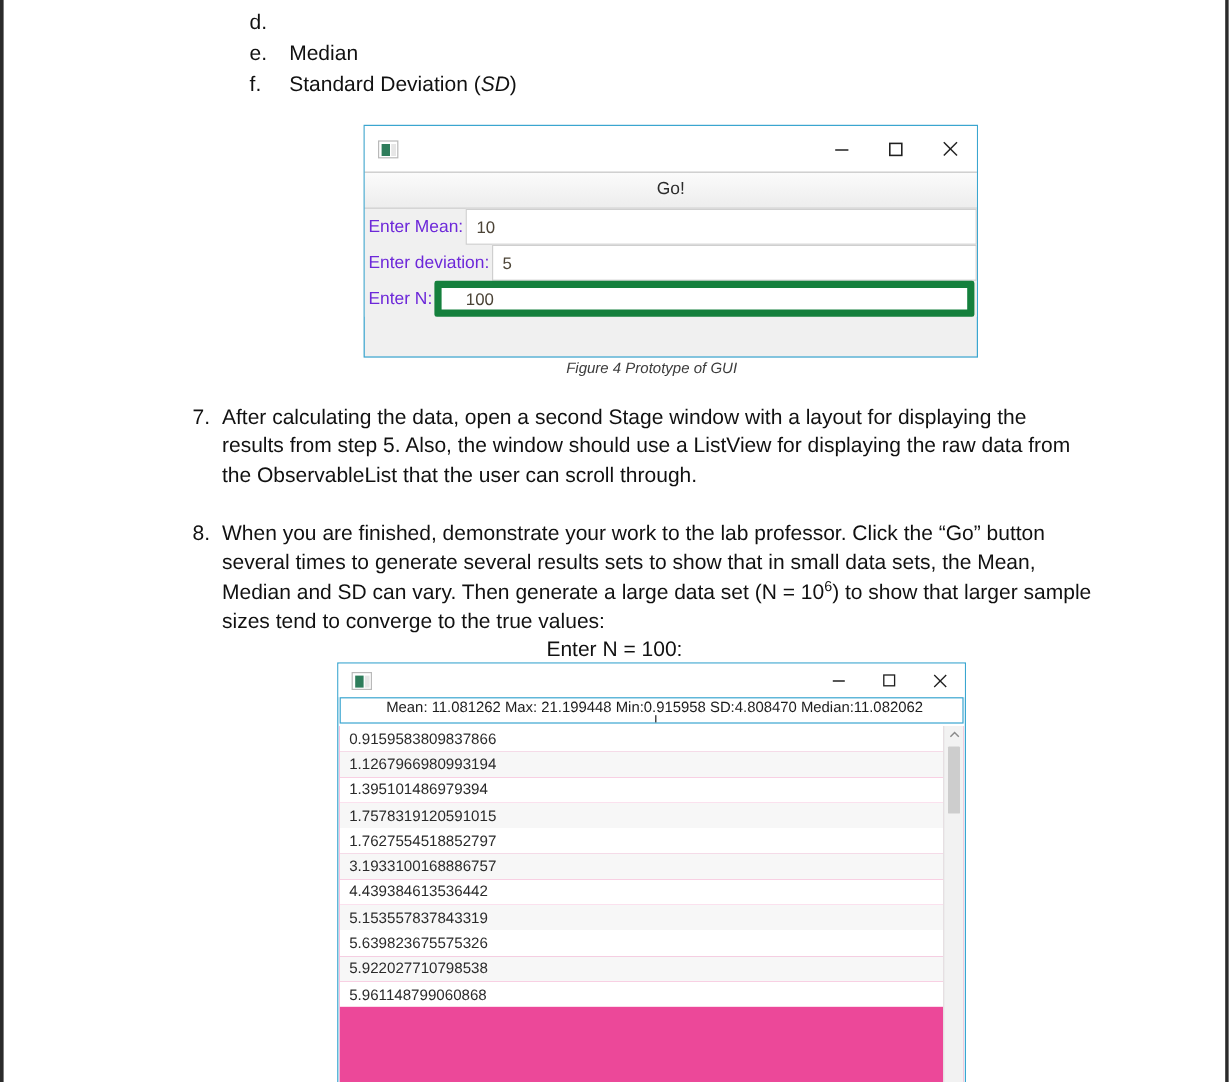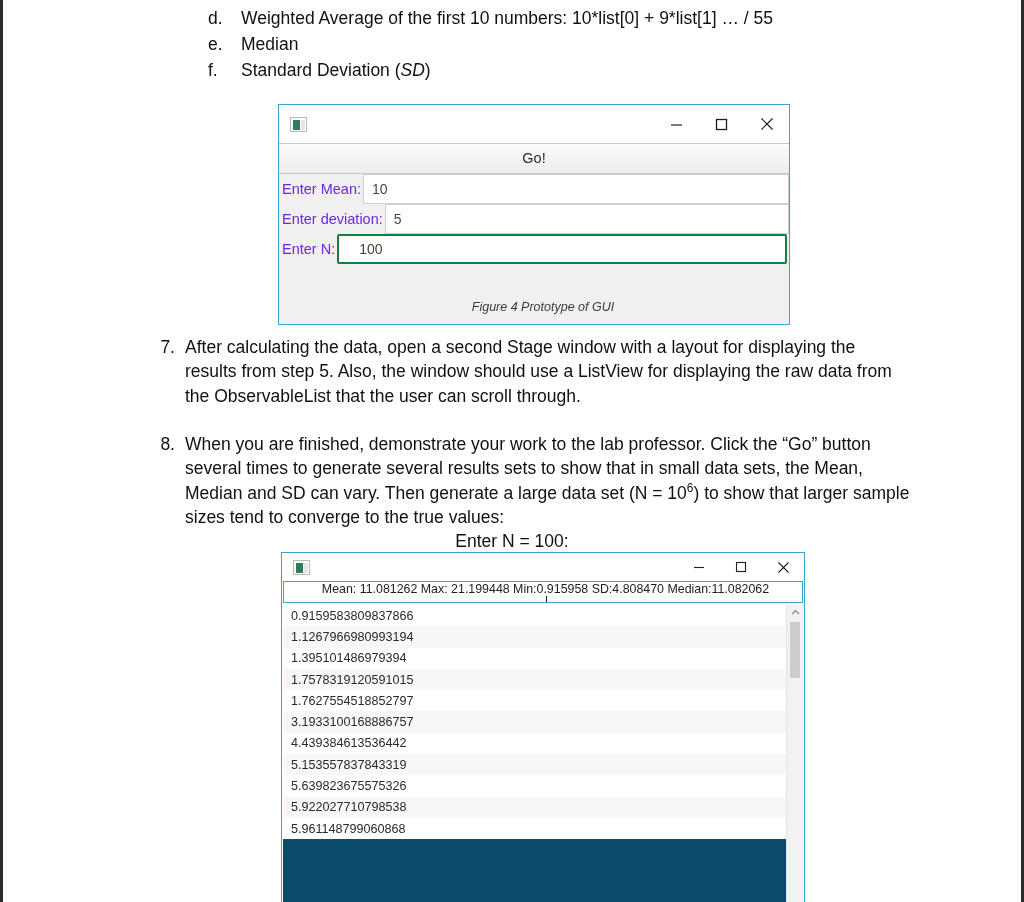--- a/index.html
+++ b/index.html
@@ -119,22 +119,22 @@
   .win-btn {
     width: 45px; height: 30px;
     display: flex; align-items: center; justify-content: center;
     color: #1f1f1f;
   }
   .win-btn svg { display: block; }
 
   
   #proto-window {
     position: absolute;
-    left: 275px; top: 104px;
-    width: 512px; height: 221px;
+    left: 300px; top: 104px;
+    width: 512px; height: 194px;
   }
   .go-button {
     display: block;
     width: 100%;
     height: 31px;
     margin: 0;
     border: 1px solid #c8c8c8;
     border-left: none; border-right: none;
     background: linear-gradient(to bottom, #fbfbfb 0%, #ededed 100%);
     font-family: "Liberation Sans", sans-serif;
@@ -163,21 +163,21 @@
     background: #ffffff;
     border: 1px solid #cfcfcf;
     font-size: 14px;
     color: #4c4437;
     display: flex;
     align-items: center;
     padding-left: 8px;
     font-family: "Liberation Sans", sans-serif;
   }
   .field-input.focused {
-    border: 2px solid #15803d;
+    border: 6px solid #15803d;
     border-radius: 2px;
     margin-right: 2px;
     padding-left: 20px;
   }
 
   
   #results-window {
     position: absolute;
     left: 278px; top: 552px;
     width: 524px; height: 352px;
@@ -205,21 +205,21 @@
     display: inline-block;
     width: 1px;
     height: 14px;
     background: #1d1d1d;
     margin-left: 1px;
   }
   .listview {
     position: absolute;
     left: 1px; right: 1px;
     top: 52px; bottom: 0;
-    background: #0c4a6e;
+    background: #ec4899;
     display: flex;
   }
   .list-rows {
     flex: 1 1 auto;
     overflow: hidden;
   }
   .list-row {
     height: 21.3px;
     display: flex;
     align-items: center;
@@ -257,21 +257,20 @@
 <body>
 
 <div class="page-edge-left"></div>
 <div class="page-edge-right"></div>
 
 <div class="doc">
 
   <ul class="lettered-list" style="padding-top:6px;">
     <li>
       <span class="marker">d.</span>
-      <span class="body">Weighted Average of the first 10 numbers: 10*list[0] + 9*list[1] … / 55</span>
     </li>
     <li>
       <span class="marker">e.</span>
       <span class="body">Median</span>
     </li>
     <li>
       <span class="marker">f.</span>
       <span class="body"><span>Standard Deviation (</span><span class="ital">SD</span><span>)</span></span>
     </li>
   </ul>

